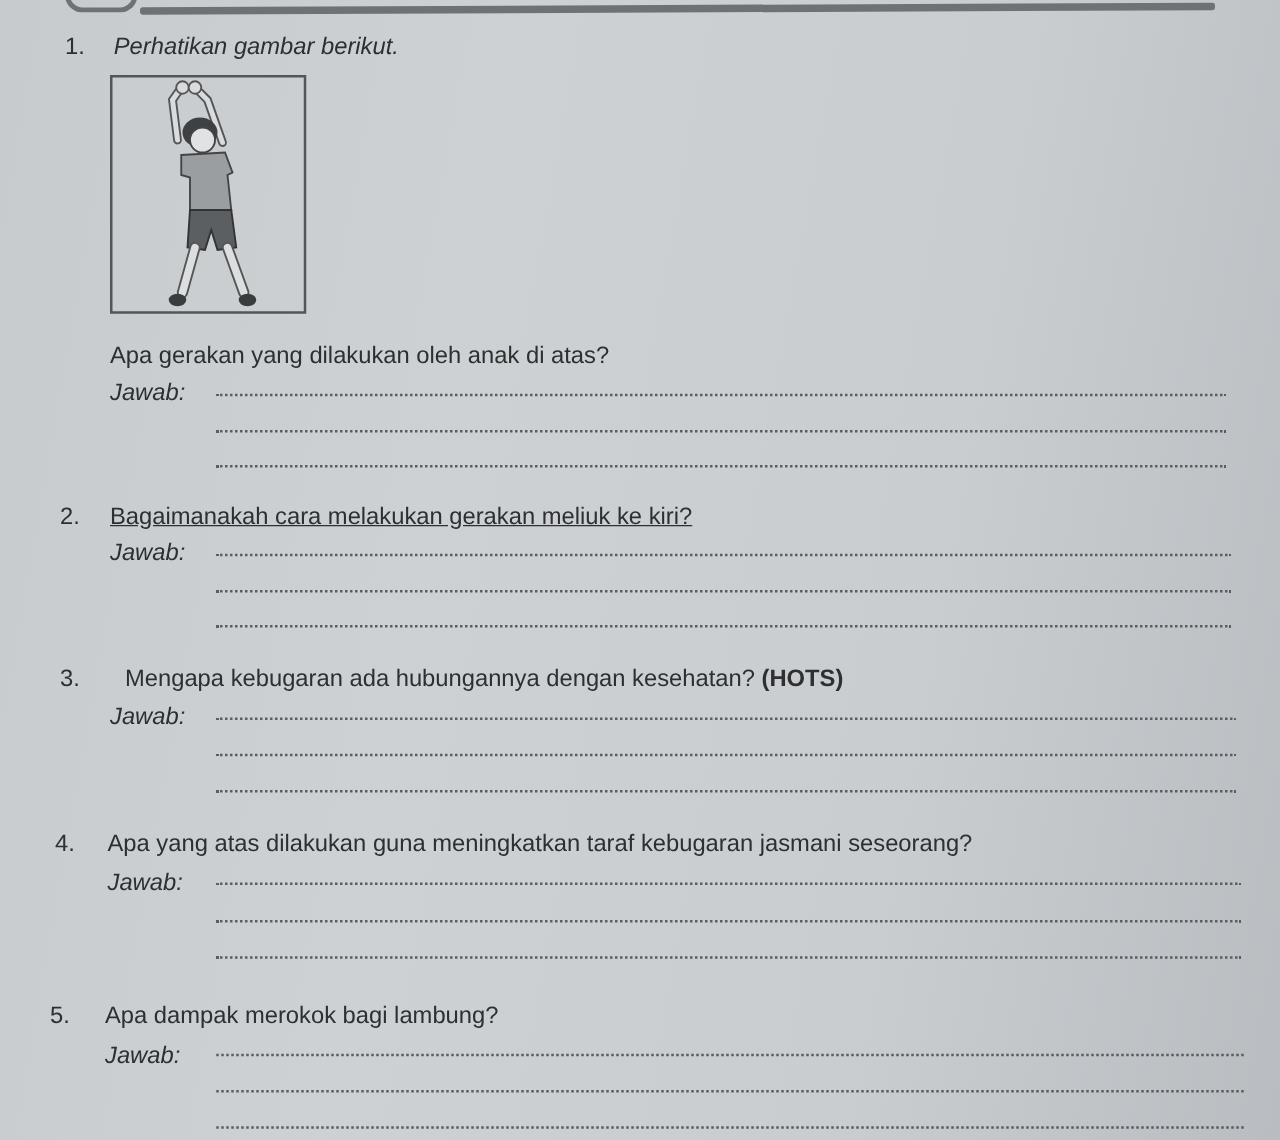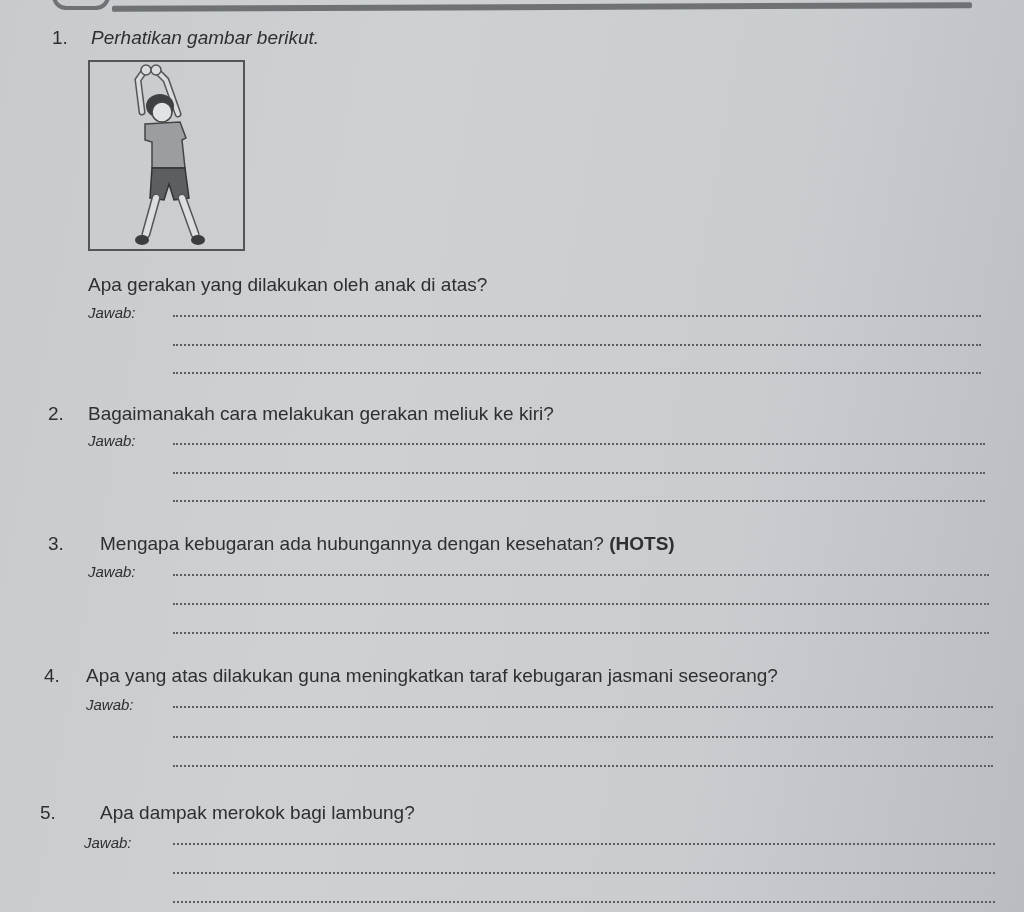--- a/index.html
+++ b/index.html
@@ -16,21 +16,21 @@
   .top-tab {
     position: absolute; left: 52px; top: -12px; width: 50px; height: 18px;
     border: 4px solid #6e7275; border-top: none; border-radius: 0 0 14px 14px;
   }
   .num {
     position: absolute; font-size: 19px;
   }
   .qtext { position: absolute; font-size: 19px; white-space: nowrap; }
   .italic { font-style: italic; }
   .bold { font-weight: bold; }
-  .jawab { position: absolute; font-size: 15px; font-style: italic; }
+  .jawab { position: absolute; font-size: 19px; font-style: italic; }
   .dots {
     position: absolute; height: 0;
     border-bottom: 2px dotted #5a5e61;
   }
   .figure {
     position: absolute; left: 88px; top: 60px; width: 157px; height: 191px;
     border: 2px solid #555; box-sizing: border-box;
   }
 </style>
 </head>
@@ -70,21 +70,21 @@
   </svg>
 </div>
 
 <span class="qtext" style="left:88px; top:274px;">Apa gerakan yang dilakukan oleh anak di atas?</span>
 <span class="jawab" style="left:88px; top:304px;">Jawab:</span>
 <div class="dots" style="left:173px; top:315px; width:808px;"></div>
 <div class="dots" style="left:173px; top:344px; width:808px;"></div>
 <div class="dots" style="left:173px; top:372px; width:808px;"></div>
 
 <span class="num" style="left:48px; top:403px;">2.</span>
-<span class="qtext" style="left:88px; top:403px;">Bagaimanakah cara melakukan gerakan meliuk ke kiri?</span>
+<span class="qtext" style="left:88px; top:403px;text-decoration:underline;">Bagaimanakah cara melakukan gerakan meliuk ke kiri?</span>
 <span class="jawab" style="left:88px; top:432px;">Jawab:</span>
 <div class="dots" style="left:173px; top:443px; width:812px;"></div>
 <div class="dots" style="left:173px; top:472px; width:812px;"></div>
 <div class="dots" style="left:173px; top:500px; width:812px;"></div>
 
 <span class="num" style="left:48px; top:533px;">3.</span>
 <span class="qtext" style="left:100px; top:533px;">
   <span>Mengapa kebugaran ada hubungannya dengan kesehatan?</span>
   <span class="bold">(HOTS)</span>
 </span>
@@ -94,17 +94,17 @@
 <div class="dots" style="left:173px; top:632px; width:816px;"></div>
 
 <span class="num" style="left:44px; top:665px;">4.</span>
 <span class="qtext" style="left:86px; top:665px;">Apa yang atas dilakukan guna meningkatkan taraf kebugaran jasmani seseorang?</span>
 <span class="jawab" style="left:86px; top:696px;">Jawab:</span>
 <div class="dots" style="left:173px; top:706px; width:820px;"></div>
 <div class="dots" style="left:173px; top:736px; width:820px;"></div>
 <div class="dots" style="left:173px; top:765px; width:820px;"></div>
 
 <span class="num" style="left:40px; top:802px;">5.</span>
-<span class="qtext" style="left:84px; top:802px;margin-left:16px;">Apa dampak merokok bagi lambung?</span>
+<span class="qtext" style="left:84px; top:802px;">Apa dampak merokok bagi lambung?</span>
 <span class="jawab" style="left:84px; top:834px;">Jawab:</span>
 <div class="dots" style="left:173px; top:843px; width:822px;"></div>
 <div class="dots" style="left:173px; top:872px; width:822px;"></div>
 <div class="dots" style="left:173px; top:901px; width:822px;"></div>
 
 </body></html>

